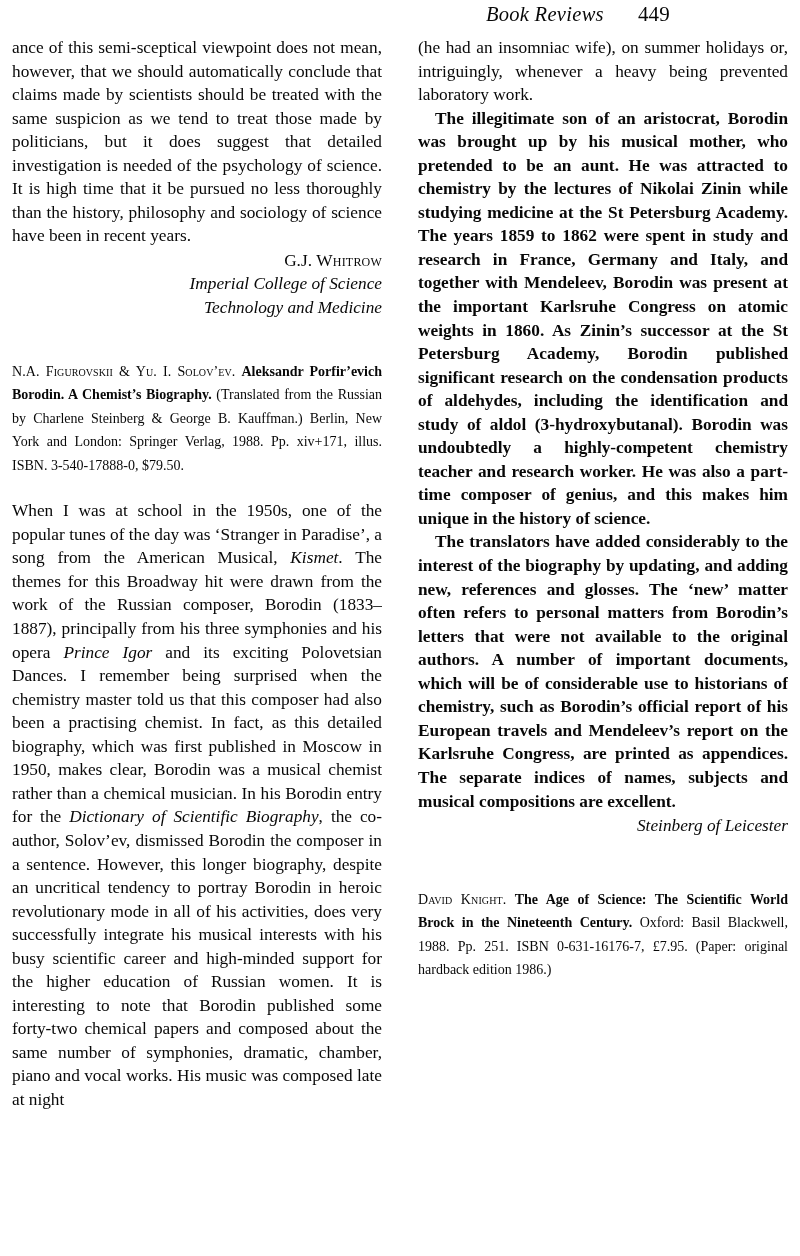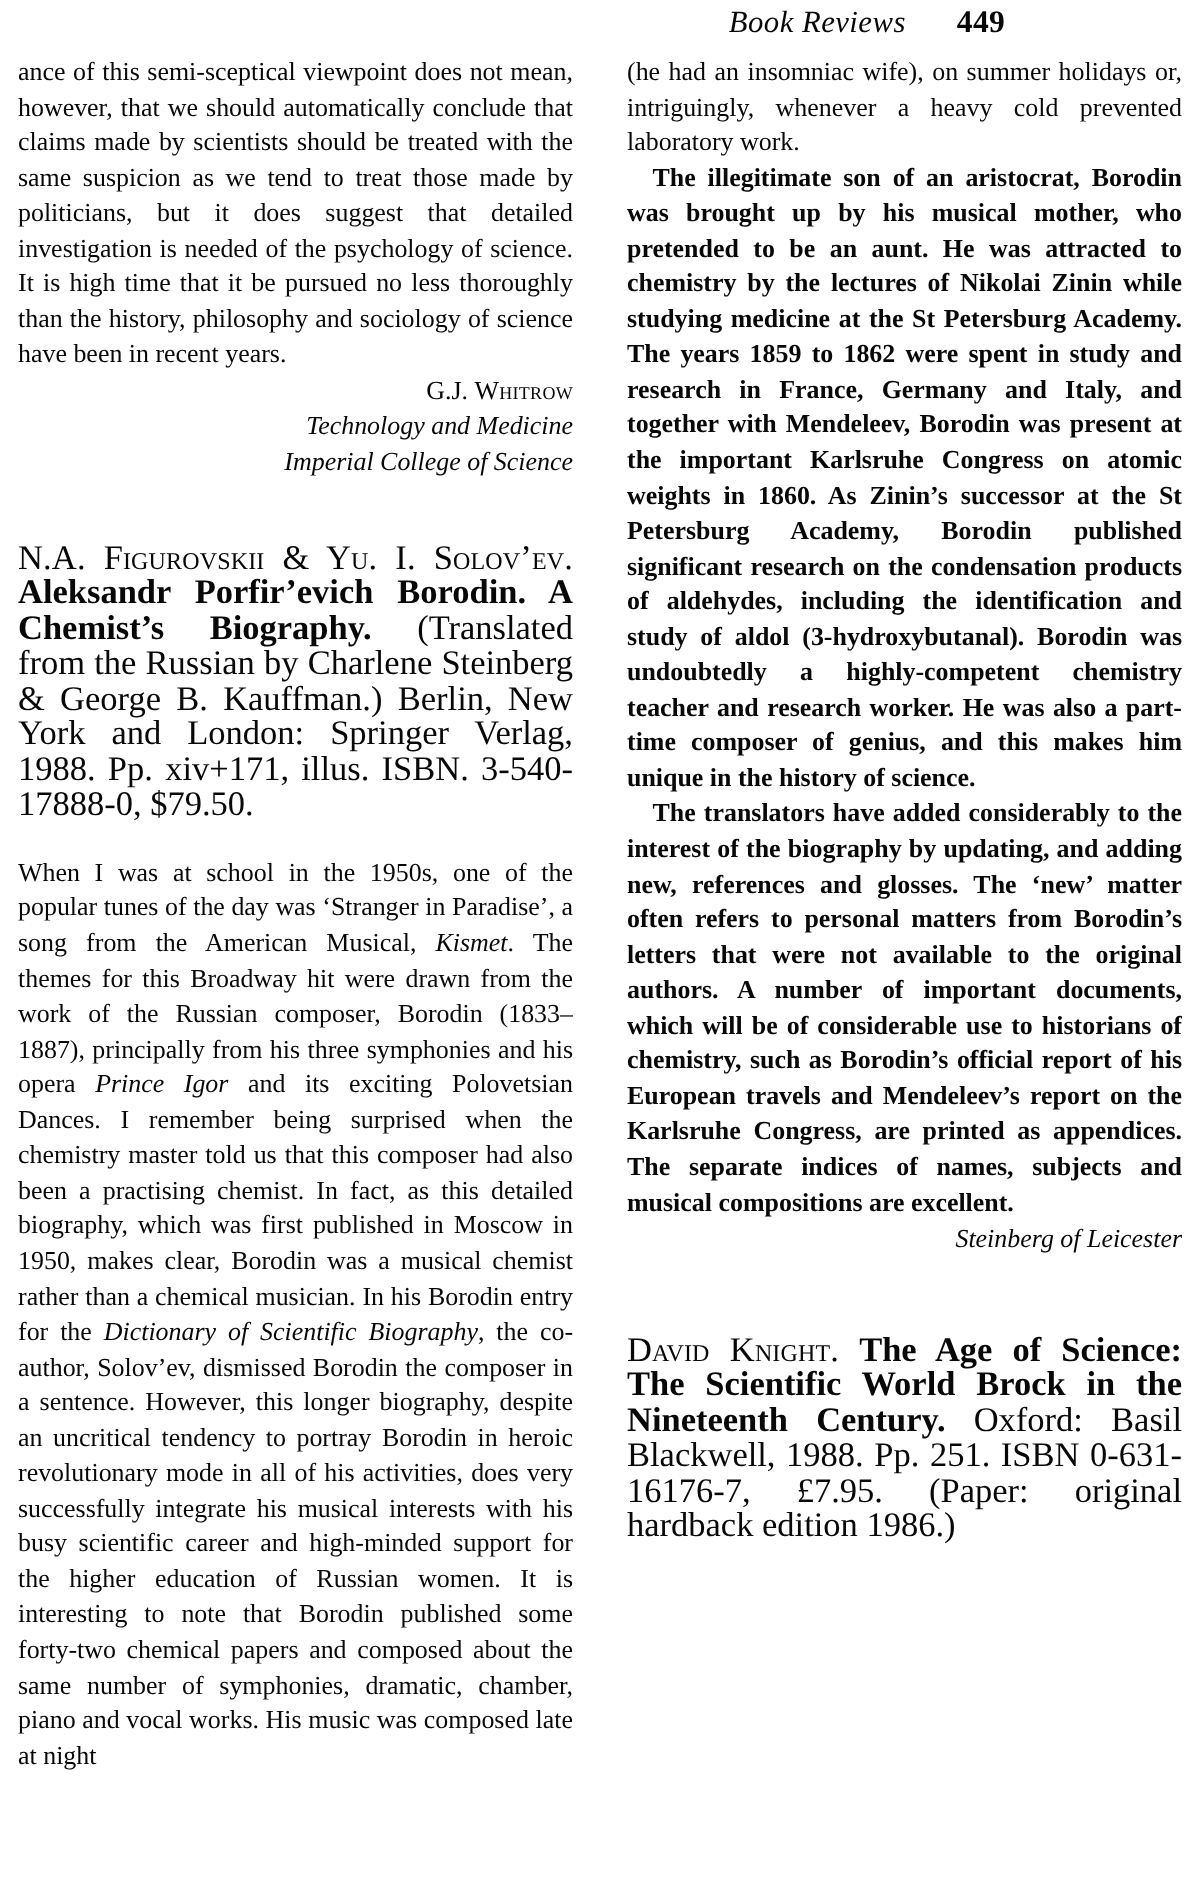--- a/index.html
+++ b/index.html
@@ -34,21 +34,21 @@
     align-items: baseline;
   }
   .rh-title {
     font-style: italic;
     font-size: 20.5px;
     letter-spacing: 0.3px;
     margin-right: 34px;
   }
   .rh-page {
     font-size: 21px;
-    font-weight: bold;
+    font-weight: normal;
     letter-spacing: 0.2px;
   }
 
   
   .columns {
     position: absolute;
     top: 36px;
     left: 12px;
     width: 776px;
     height: 1206px;
@@ -83,21 +83,21 @@
   .sig-name .sc {
     font-variant: small-caps;
     letter-spacing: 0.2px;
   }
   .sig-affil {
     font-style: italic;
   }
 
   
   .entry {
-    font-size: 23px;
+    font-size: 14px;
     line-height: 23.55px;
     text-align: justify;
   }
   .entry .authors {
     font-variant: small-caps;
     letter-spacing: 0.1px;
   }
   .entry .booktitle {
     font-weight: bold;
   }
@@ -118,37 +118,37 @@
   </div>
 
   <div class="columns">
 
     <div class="col">
 
       <p class="flow">ance of this semi-sceptical viewpoint does not mean, however, that we should automatically conclude that claims made by scientists should be treated with the same suspicion as we tend to treat those made by politicians, but it does suggest that detailed investigation is needed of the psychology of science. It is high time that it be pursued no less thoroughly than the history, philosophy and sociology of science have been in recent years.</p>
 
       <div class="signature">
         <div class="sig-name"><span>G.J. </span><span class="sc">Whitrow</span></div>
+        <div class="sig-affil">Imperial College of Science</div>
         <div class="sig-affil">Technology and Medicine</div>
-        <div class="sig-affil">Imperial College of Science</div>
       </div>
 
       <div class="gap-entry"></div>
 
       <div class="entry"><span class="authors">N.A. Figurovskii &amp; Yu. I. Solov’ev.</span> <span class="booktitle">Aleksandr Porfir’evich Borodin. A Chemist’s Biography.</span> <span>(Translated from the Russian by Charlene Steinberg &amp; George B. Kauffman.) Berlin, New York and London: Springer Verlag, 1988. Pp. xiv+171, illus. ISBN. 3-540-17888-0, $79.50.</span></div>
 
       <div class="gap-body"></div>
 
       <p class="flow"><span>When I was at school in the 1950s, one of the popular tunes of the day was ‘Stranger in Paradise’, a song from the American Musical, </span><i>Kismet</i><span>. The themes for this Broadway hit were drawn from the work of the Russian composer, Borodin (1833–1887), principally from his three symphonies and his opera </span><i>Prince Igor</i><span> and its exciting Polovetsian Dances. I remember being surprised when the chemistry master told us that this composer had also been a practising chemist. In fact, as this detailed biography, which was first published in Moscow in 1950, makes clear, Borodin was a musical chemist rather than a chemical musician. In his Borodin entry for the </span><i>Dictionary of Scientific Biography</i><span>, the co-author, Solov’ev, dismissed Borodin the composer in a sentence. However, this longer biography, despite an uncritical tendency to portray Borodin in heroic revolutionary mode in all of his activities, does very successfully integrate his musical interests with his busy scientific career and high-minded support for the higher education of Russian women. It is interesting to note that Borodin published some forty-two chemical papers and composed about the same number of symphonies, dramatic, chamber, piano and vocal works. His music was composed late at night</span></p>
 
     </div>
 
     <div class="col">
 
-      <p class="flow">(he had an insomniac wife), on summer holidays or, intriguingly, whenever a heavy cold prevented laboratory work.</p>
+      <p class="flow">(he had an insomniac wife), on summer holidays or, intriguingly, whenever a heavy being prevented laboratory work.</p>
 
       <p class="indent">The illegitimate son of an aristocrat, Borodin was brought up by his musical mother, who pretended to be an aunt. He was attracted to chemistry by the lectures of Nikolai Zinin while studying medicine at the St Petersburg Academy. The years 1859 to 1862 were spent in study and research in France, Germany and Italy, and together with Mendeleev, Borodin was present at the important Karlsruhe Congress on atomic weights in 1860. As Zinin’s successor at the St Petersburg Academy, Borodin published significant research on the condensation products of aldehydes, including the identification and study of aldol (3-hydroxybutanal). Borodin was undoubtedly a highly-competent chemistry teacher and research worker. He was also a part-time composer of genius, and this makes him unique in the history of science.</p>
 
       <p class="indent">The translators have added considerably to the interest of the biography by updating, and adding new, references and glosses. The ‘new’ matter often refers to personal matters from Borodin’s letters that were not available to the original authors. A number of important documents, which will be of considerable use to historians of chemistry, such as Borodin’s official report of his European travels and Mendeleev’s report on the Karlsruhe Congress, are printed as appendices. The separate indices of names, subjects and musical compositions are excellent.</p>
 
       <div class="signature">
         <div class="sig-affil">Steinberg of Leicester</div>
       </div>
 
       <div class="gap-entry2"></div>

